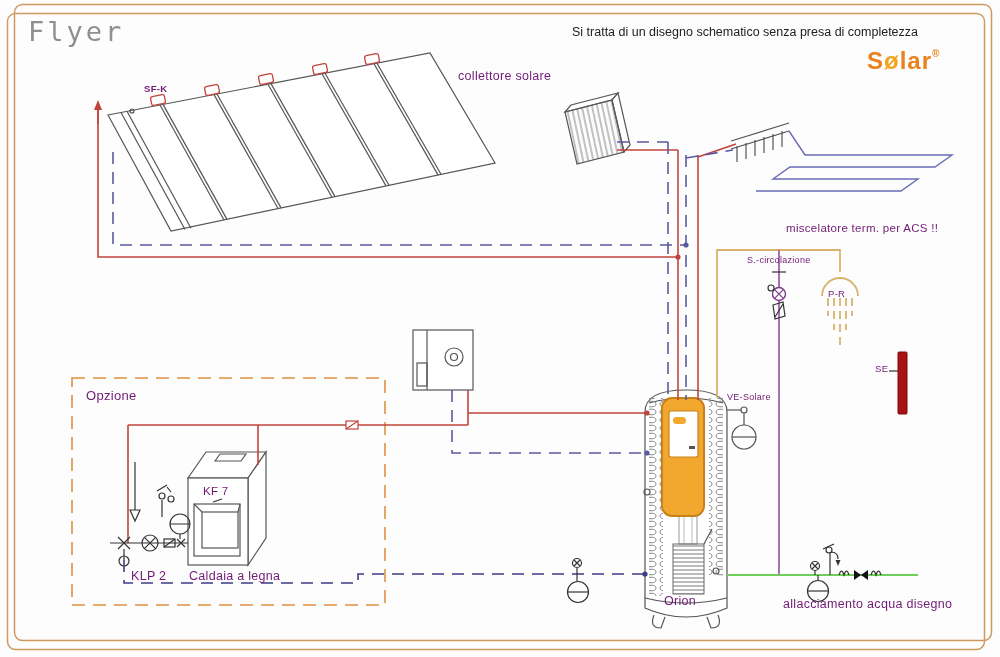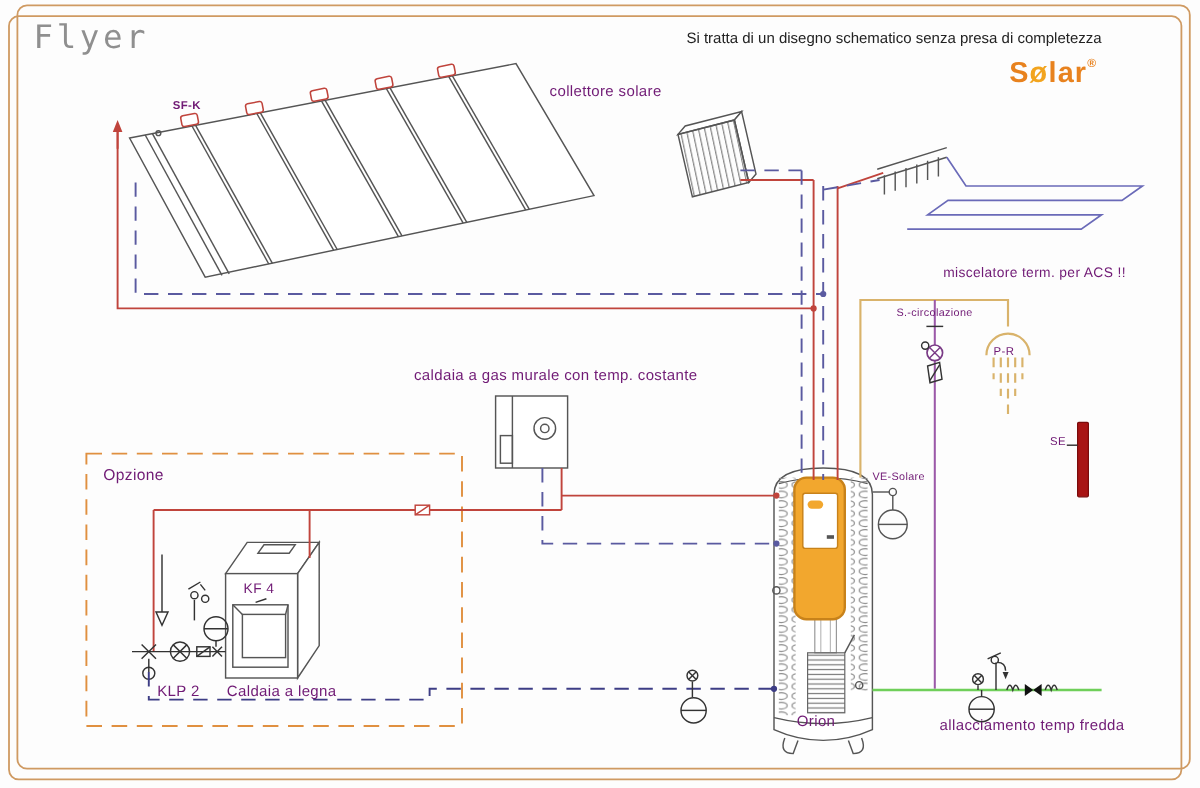--- a/index.html
+++ b/index.html
@@ -18,21 +18,21 @@
   .grn{fill:none;stroke:#6fcf5a;stroke-width:2;}
   .coilln{fill:none;stroke:#6a6ab8;stroke-width:1.4;}
   .opz{fill:none;stroke:#e09040;stroke-width:1.6;stroke-dasharray:13 8;}
   .lbl{position:absolute;color:#701a75;white-space:nowrap;letter-spacing:0.3px;}
   .page-title{position:absolute;left:28px;top:16px;font-family:"DejaVu Sans Mono",monospace;
               font-size:27px;color:#8f8f8f;letter-spacing:3px;}
   .disclaimer{position:absolute;left:572px;top:25px;font-size:12.5px;color:#222;white-space:nowrap;}
   .logo{position:absolute;left:797px;top:56px;font-weight:bold;color:#e8821e;line-height:1;}
   .logo .l1{font-size:26px;letter-spacing:1px;}
   .logo .slash{font-size:30px;color:#d9601e;font-style:italic;}
-  .logo .l2{font-size:24px;margin-left:44px;margin-top:-7px;letter-spacing:1px;}
+  .logo .l2{font-size:24px;margin-left:70px;margin-top:-7px;letter-spacing:1px;}
   .logo .sun{color:#f2a41e;}
   .logo .reg{font-size:10px;vertical-align:top;}
 </style>
 </head>
 <body>
 
 <div id="stage">
 
 <svg width="1000" height="657" viewBox="0 0 1000 657">
   <defs>
@@ -268,23 +268,22 @@
 
 <div class="logo">
   <div class="l2"><span>S</span><span class="sun">ø</span><span>lar</span><span class="reg">®</span></div>
 </div>
 
 <div class="lbl" style="left:458px;top:69px;font-size:12.5px;">collettore solare</div>
 <div class="lbl" style="left:111px;top:83px;font-size:9.5px;font-weight:bold;margin-left:33px;">SF-K</div>
 <div class="lbl" style="left:786px;top:222px;font-size:11.5px;">miscelatore term. per ACS !!</div>
 <div class="lbl" style="left:747px;top:255px;font-size:9px;">S.-circolazione</div>
 <div class="lbl" style="left:792px;top:288px;font-size:9.5px;margin-left:36px;">P-R</div>
-<div class="lbl" style="left:345px;top:306px;font-size:12.5px;">caldaia a gas murale con temp. costante</div>
 <div class="lbl" style="left:86px;top:388px;font-size:13px;">Opzione</div>
-<div class="lbl" style="left:203px;top:485px;font-size:11.5px;">KF 4</div>
+<div class="lbl" style="left:203px;top:485px;font-size:11.5px;">KF 7</div>
 <div class="lbl" style="left:131px;top:569px;font-size:12.5px;">KLP 2</div>
 <div class="lbl" style="left:189px;top:569px;font-size:12.5px;">Caldaia a legna</div>
 <div class="lbl" style="left:664px;top:594px;font-size:12.5px;">Orion</div>
 <div class="lbl" style="left:727px;top:392px;font-size:9px;">VE-Solare</div>
 <div class="lbl" style="left:875px;top:363px;font-size:9.5px;">SE</div>
-<div class="lbl" style="left:783px;top:597px;font-size:12.5px;">allacciamento temp fredda</div>
+<div class="lbl" style="left:783px;top:597px;font-size:12.5px;">allacciamento acqua disegno</div>
 
 </div>
 
 </body></html>

